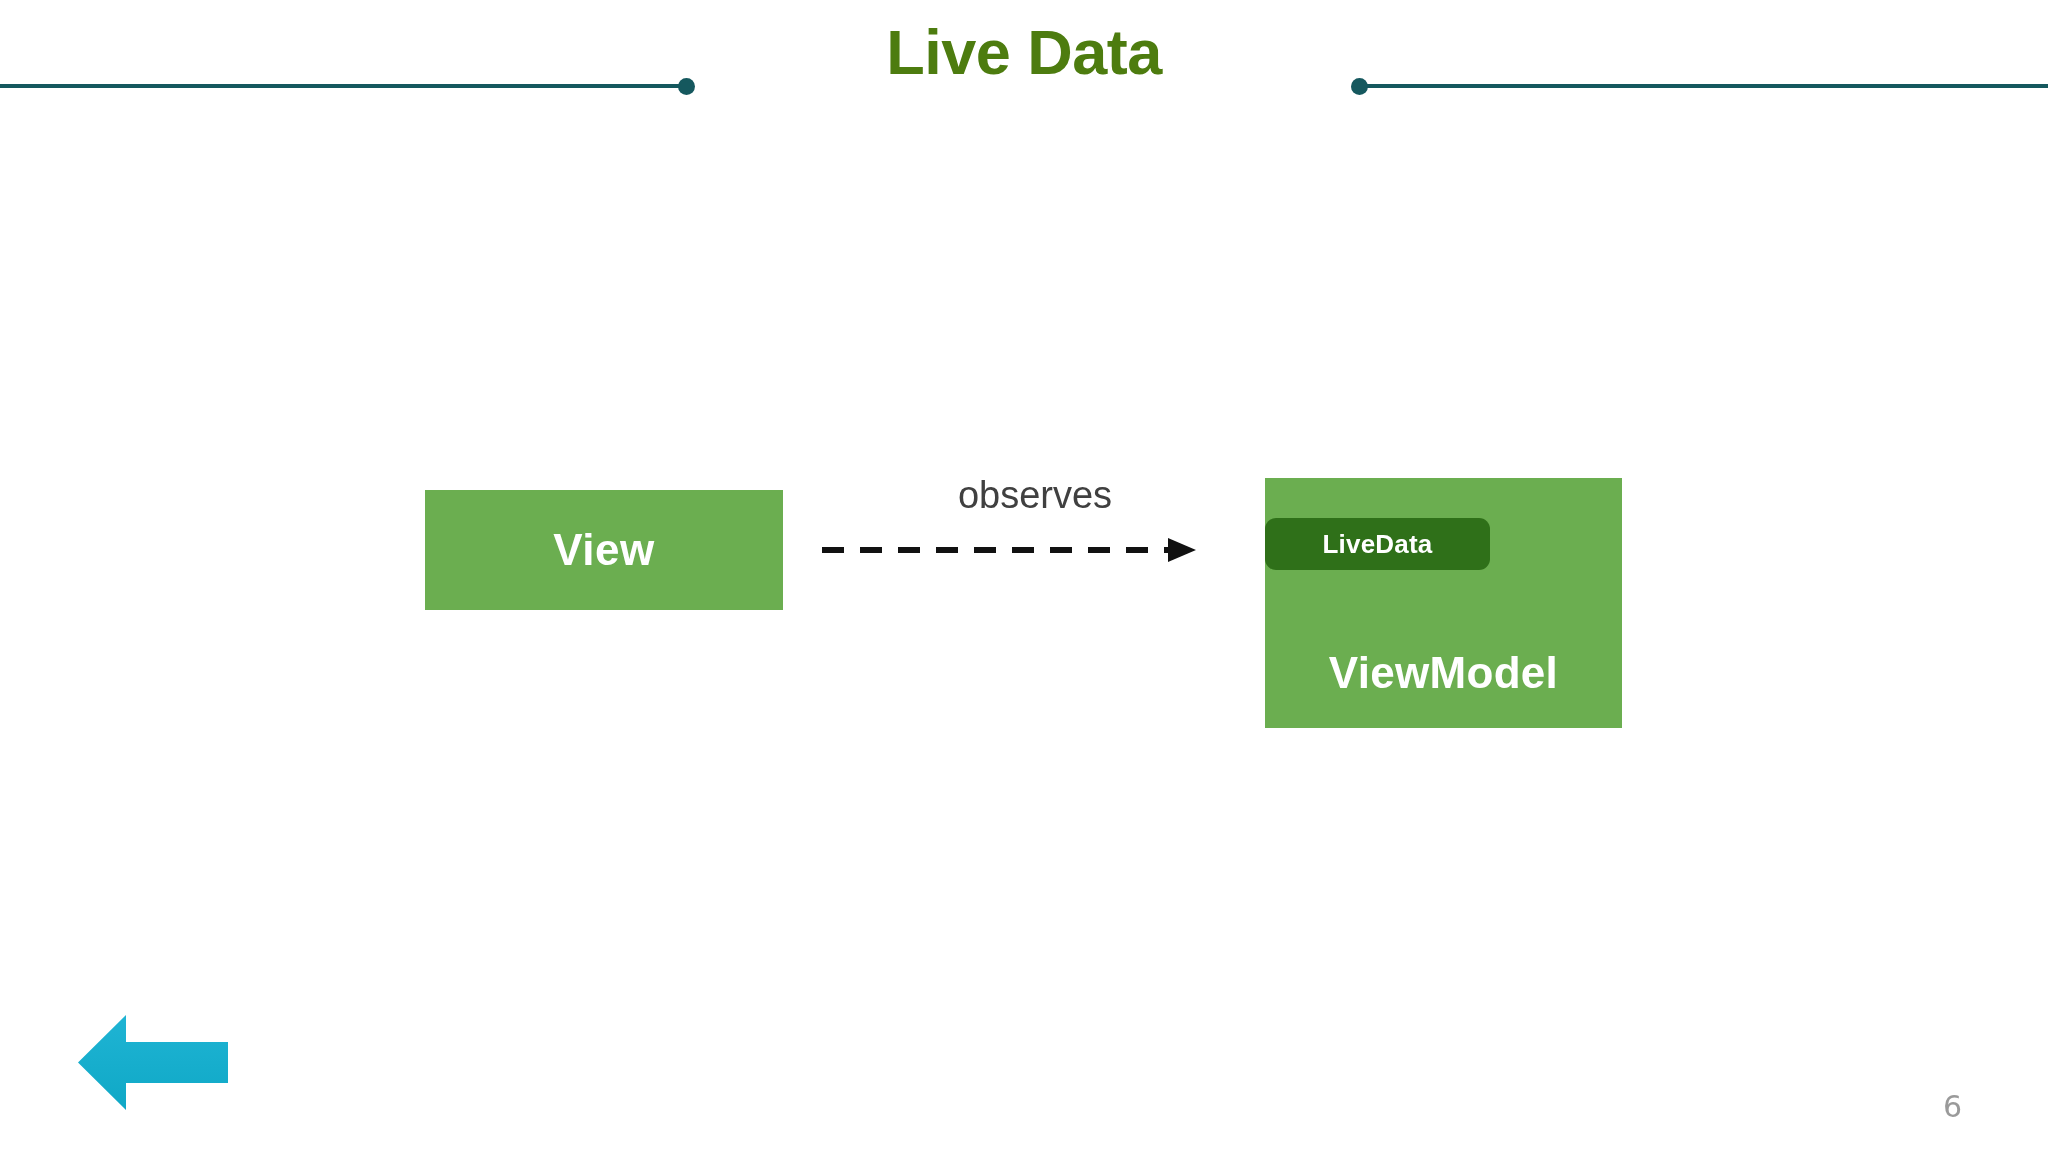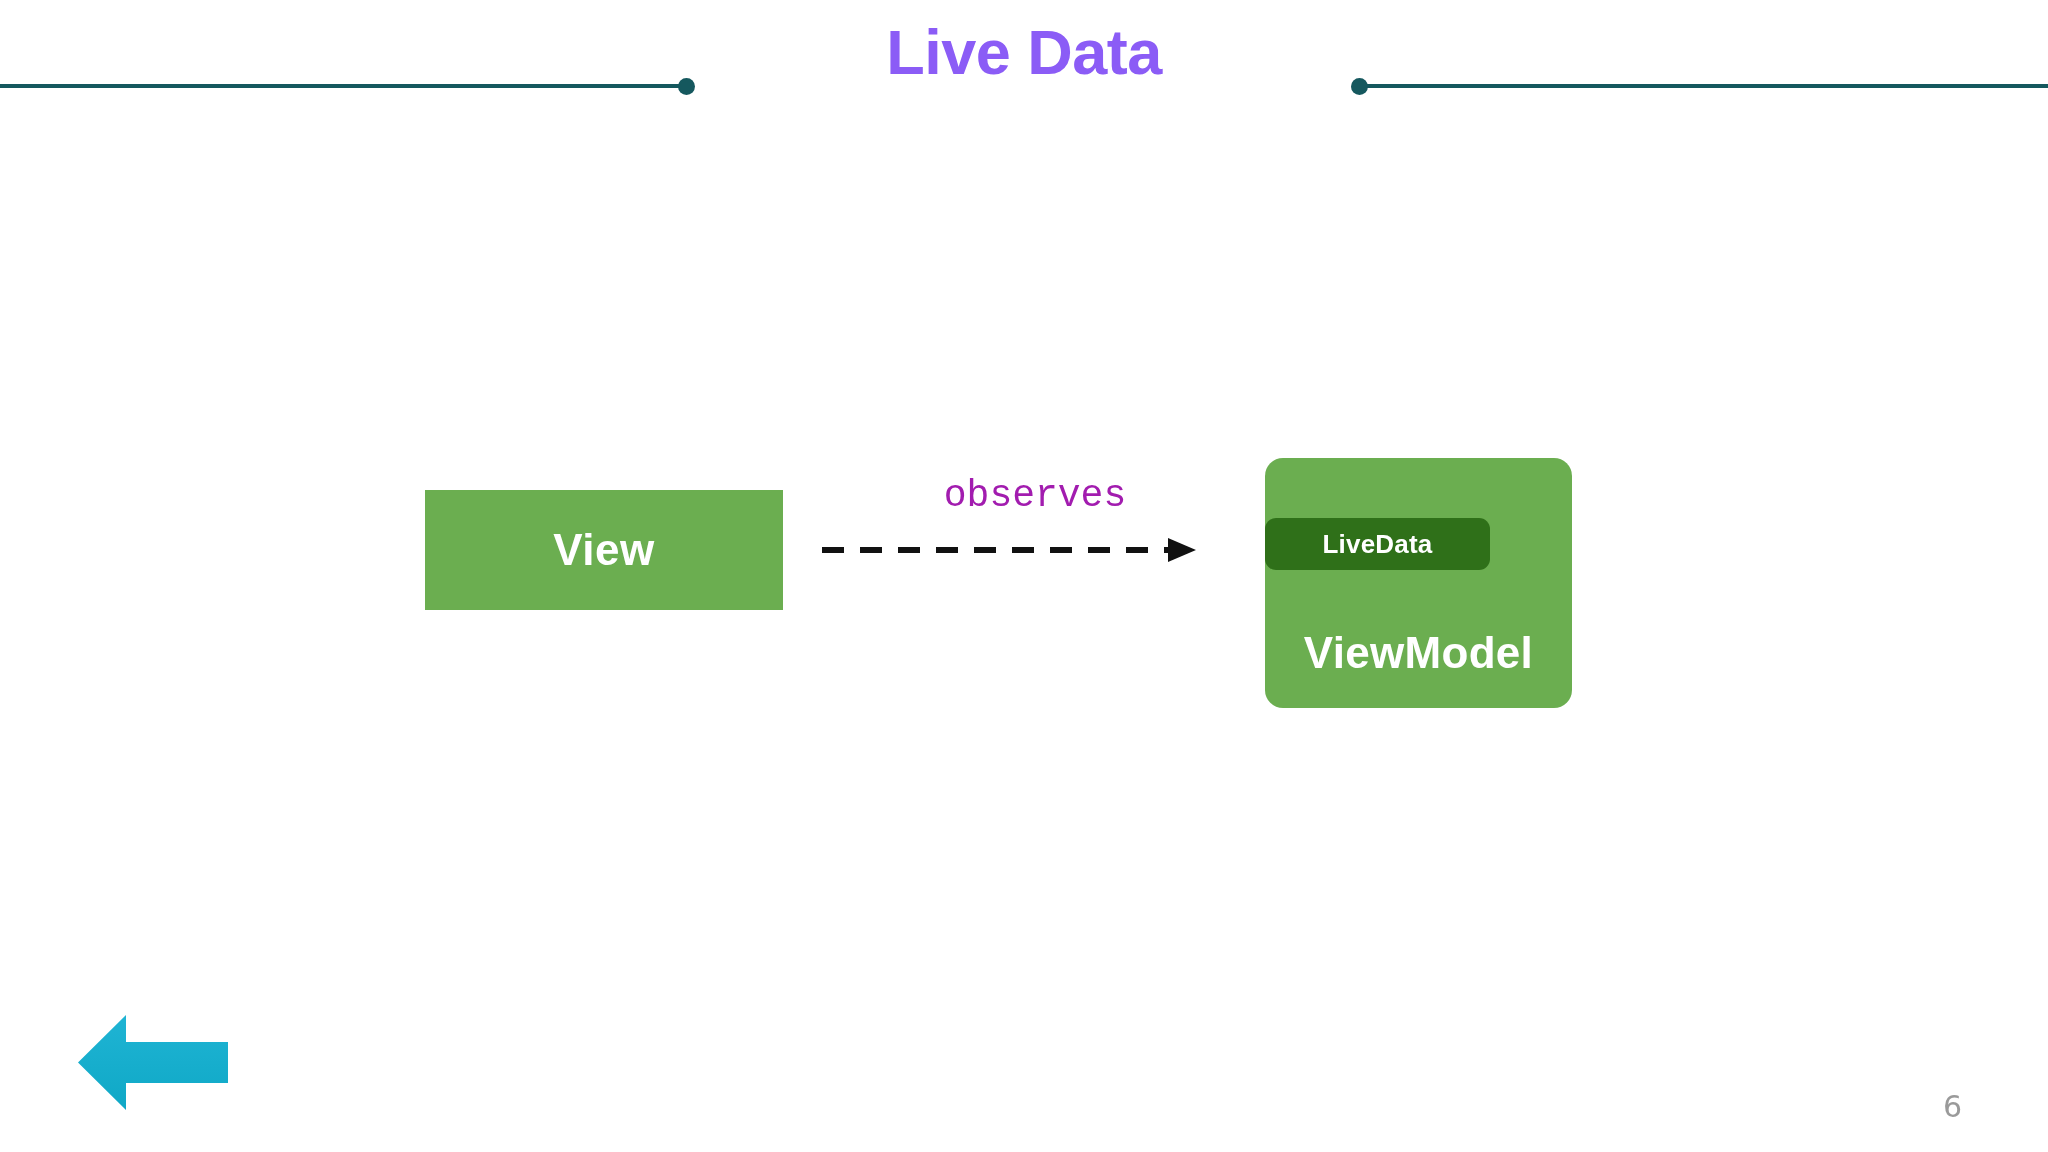--- a/index.html
+++ b/index.html
@@ -62,21 +62,21 @@
 
   #slide-title {
     position: absolute;
     left: 0;
     top: 18px;
     width: 2048px;
     text-align: center;
     font-size: 63px;
     font-weight: bold;
     letter-spacing: -0.5px;
-    color: #8b5cf6;
+    color: #4d7c0f;
     line-height: 1.1;
     white-space: nowrap;
   }
 
   
   #diagram {
     position: absolute;
     left: 0;
     top: 0;
     width: 2048px;
@@ -105,24 +105,23 @@
     align-items: center;
     justify-content: center;
     color: #ffffff;
     font-size: 44px;
     font-weight: bold;
     letter-spacing: 0.5px;
   }
 
   #viewmodel-box {
     left: 1265px;
-    top: 458px;
-    width: 307px;
+    top: 478px;
+    width: 357px;
     height: 250px;
-    border-radius: 18px;
   }
   #viewmodel-label {
     position: absolute;
     left: 0;
     bottom: 30px;
     width: 100%;
     text-align: center;
     color: #ffffff;
     font-size: 44px;
     font-weight: bold;
@@ -149,22 +148,22 @@
   }
 
   
   #observes-label {
     position: absolute;
     left: 885px;
     top: 474px;
     width: 300px;
     text-align: center;
     font-size: 38px;
-    color: #a21caf;
-    font-family: Liberation Mono, monospace;
+    color: #404040;
+    font-family: Liberation Sans, sans-serif;
     white-space: nowrap;
   }
   #observes-arrow {
     position: absolute;
     left: 820px;
     top: 528px;
     width: 380px;
     height: 44px;
   }
 

